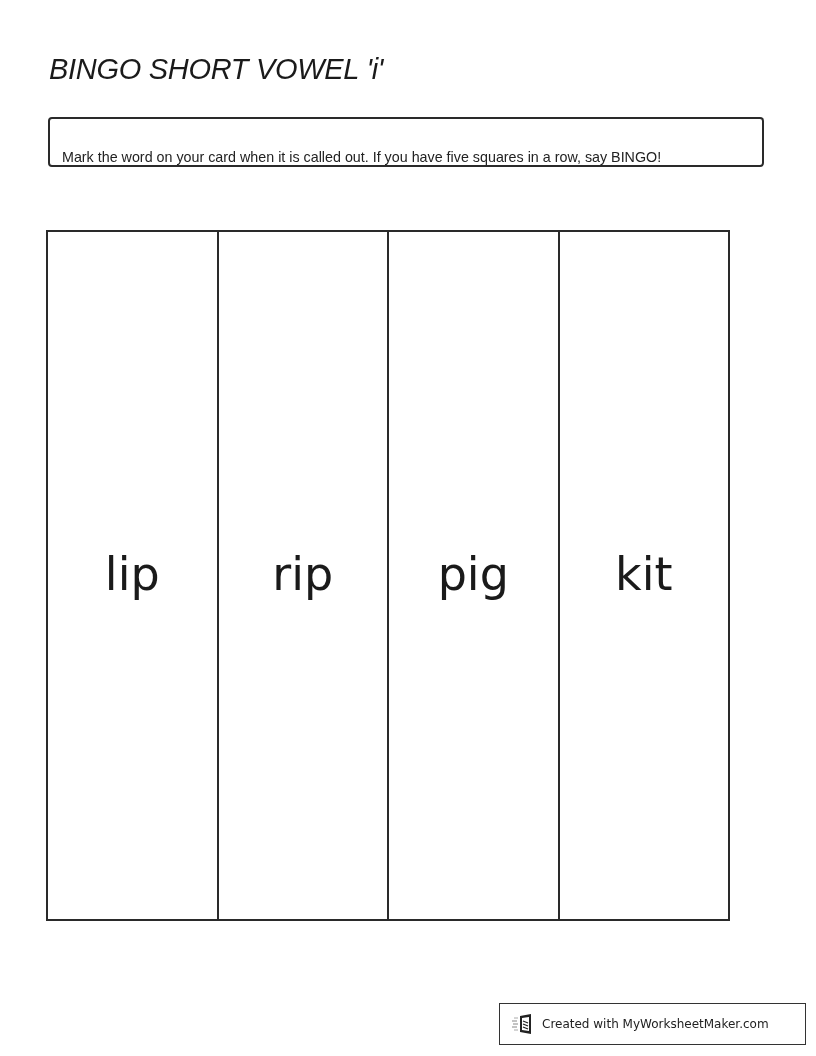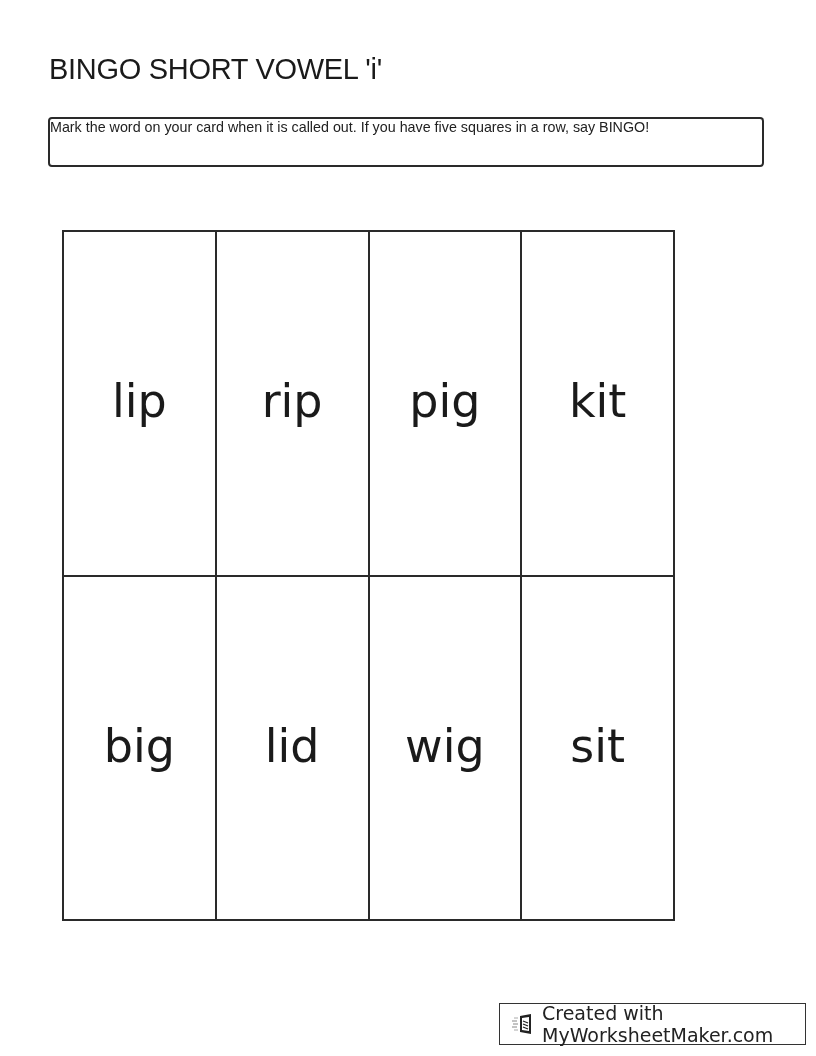--- a/index.html
+++ b/index.html
@@ -19,42 +19,43 @@
       position: absolute;
       left: 49px;
       top: 50px;
       font-size: 29px;
       font-weight: normal;
       letter-spacing: -0.3px;
       color: #1a1a1a;
       margin: 0;
       line-height: 38px;
       font-family: "Liberation Sans", "DejaVu Sans", sans-serif;
+      font-style: italic;
     }
     .instructions {
       position: absolute;
       left: 48px;
       top: 117px;
       width: 716px;
       height: 50px;
       border: 2px solid #2a2a2a;
       border-radius: 4px;
       box-sizing: border-box;
       display: flex;
-      align-items: flex-start;
-      padding-left: 0;
+      align-items: flex-end;
+      padding-left: 12px;
       font-size: 14.3px;
       color: #222;
       font-family: "Liberation Sans", "DejaVu Sans", sans-serif;
     }
     .grid {
       position: absolute;
-      left: 62px;
+      left: 46px;
       top: 230px;
-      width: 613px;
+      width: 684px;
       height: 691px;
       border-collapse: collapse;
       table-layout: fixed;
       padding-left: 12px;
     }
     .grid td {
       border: 2px solid #2a2a2a;
       text-align: center;
       vertical-align: middle;
       font-size: 46px;
@@ -71,21 +72,21 @@
       position: absolute;
       left: 499px;
       top: 1003px;
       width: 307px;
       height: 42px;
       border: 1px solid #333;
       box-sizing: border-box;
       display: flex;
       align-items: center;
       padding-left: 12px;
-      font-size: 19px;
+      font-size: 12px;
       color: #222;
       font-family: "DejaVu Sans", "Liberation Sans", sans-serif;
     }
     .footer .logo {
       width: 22px;
       height: 20px;
       margin-right: 8px;
       display: inline-block;
     }
   </style>
@@ -99,26 +100,20 @@
 </div>
 
 <table class="grid">
   <tbody>
     <tr>
       <td><span>lip</span></td>
       <td><span>rip</span></td>
       <td><span>pig</span></td>
       <td><span>kit</span></td>
     </tr>
-    <tr>
-      <td><span>big</span></td>
-      <td><span>lid</span></td>
-      <td><span>wig</span></td>
-      <td><span>sit</span></td>
-    </tr>
   </tbody>
 </table>
 
 <div class="footer">
   <span class="logo">
     <svg width="22" height="20" viewBox="0 0 22 20" xmlns="http://www.w3.org/2000/svg">
       <line x1="0" y1="7" x2="5" y2="7" stroke="#888" stroke-width="1"></line>
       <line x1="1" y1="10" x2="6" y2="10" stroke="#888" stroke-width="1"></line>
       <line x1="0" y1="13" x2="5" y2="13" stroke="#888" stroke-width="1"></line>
       <line x1="2" y1="4" x2="6" y2="4" stroke="#aaa" stroke-width="1"></line>

